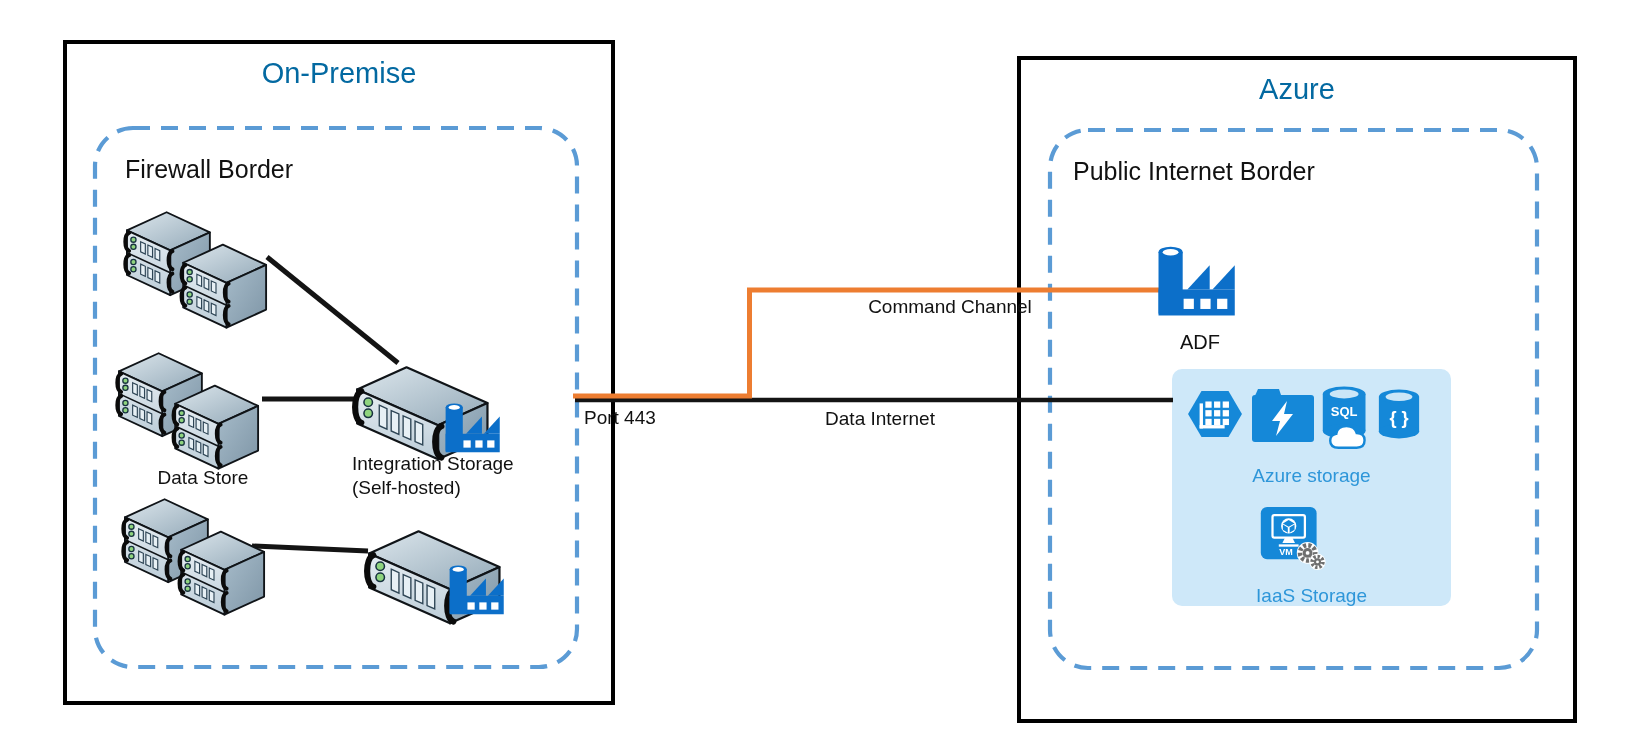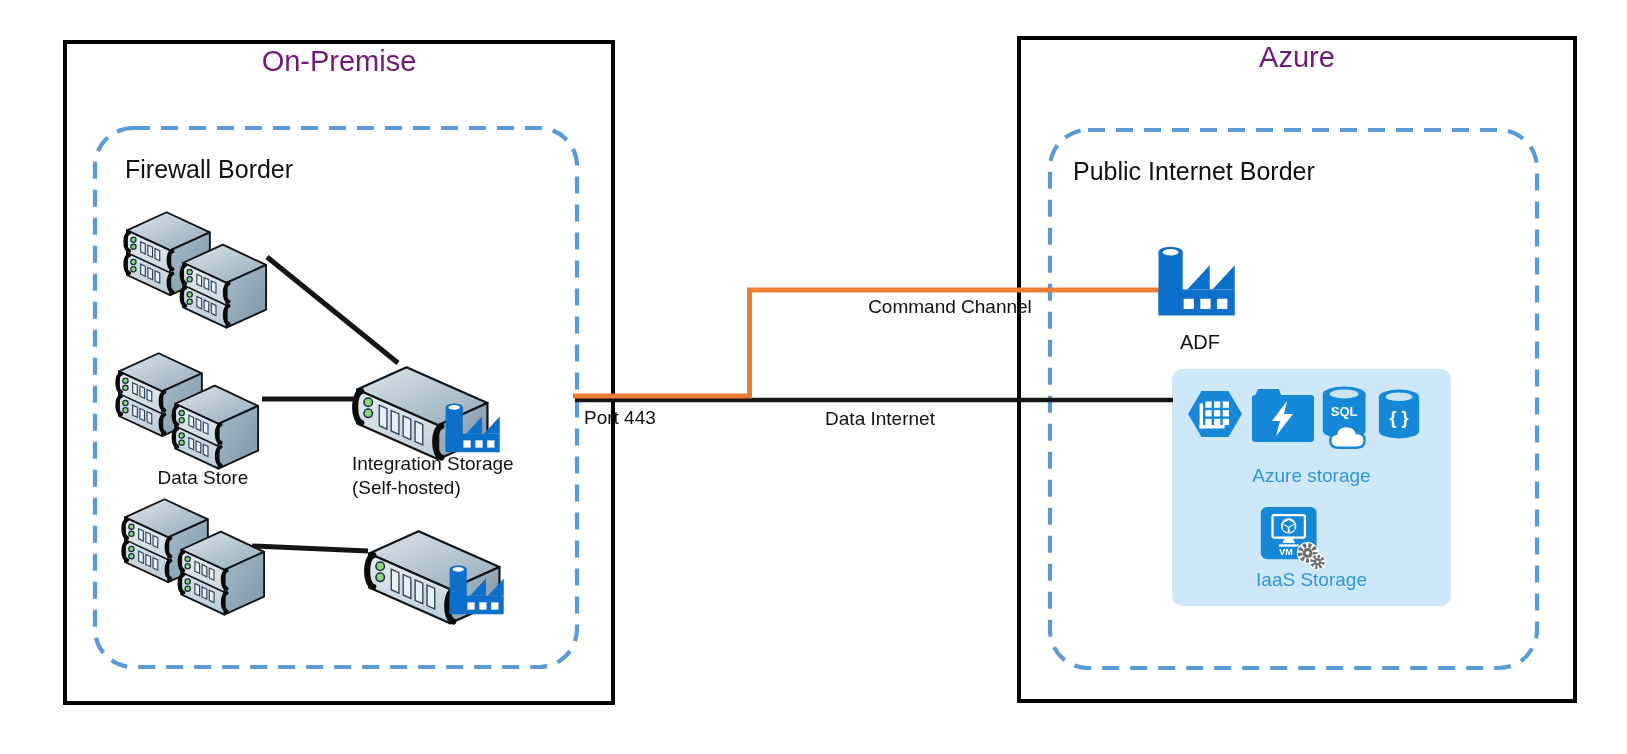--- a/index.html
+++ b/index.html
@@ -2,21 +2,21 @@
 <html style="--command_channel_orange: #ED7D31; --connector_black: #141414; --dashed_border_blue: #5B9BD5; --factory_blue: #0C6FC9; --storage_icon_blue: #1588D8; --storage_panel_bg: #CEE8F9; --storage_label_blue: #2E96D9; --box_border_black: #000000;"><head>
 <meta charset="utf-8">
 <style>
   html,body{margin:0;padding:0;background:#fff;}
   .canvas{
     position:relative;width:1627px;height:754px;background:#ffffff;overflow:hidden;
     font-family:"Liberation Sans", sans-serif;color:#111;
   }
   .abs{position:absolute;}
   .solid-box{position:absolute;border:4px solid var(--box_border_black,#000);box-sizing:border-box;background:transparent;}
-  .box-title{padding-top:1px;text-align:center;font-size:29px;font-weight:400;color:#701a75;}
+  .box-title{padding-top:13px;text-align:center;font-size:29px;font-weight:400;color:#0369a1;}
   .zone-title{position:absolute;font-size:25px;color:#111;white-space:nowrap;}
   .small-label{position:absolute;font-size:19px;color:#111;white-space:nowrap;}
   .centered{text-align:center;}
   .blue-label{color:var(--storage_label_blue,#2E96D9);}
   .storage-panel{
     position:absolute;left:1172px;top:369px;width:279px;height:237px;
     background:var(--storage_panel_bg,#CEE8F9);border-radius:10px;
   }
   svg{display:block;}
   .overlay{position:absolute;left:0;top:0;z-index:2;}
@@ -104,21 +104,21 @@
   </svg>
 
   <svg class="overlay" width="1627" height="754" style="z-index:1">
     <rect class="dashed-zone" x="95" y="128" width="482" height="539" rx="38"></rect>
     <rect class="dashed-zone" x="1050" y="130" width="487" height="538" rx="38"></rect>
   </svg>
 
   <div class="solid-box" style="left:63px;top:40px;width:552px;height:665px">
     <div class="box-title">On-Premise</div>
   </div>
-  <div class="solid-box" style="left:1017px;top:36px;width:560px;height:667px">
+  <div class="solid-box" style="left:1017px;top:56px;width:560px;height:667px">
     <div class="box-title">Azure</div>
   </div>
 
   <div class="zone-title" style="left:125px;top:155px">Firewall Border</div>
   <div class="zone-title" style="left:1073px;top:157px">Public Internet Border</div>
 
   <svg class="overlay" width="1627" height="754">
     <line class="conn-black" x1="267" y1="257" x2="398" y2="363" stroke-width="5"></line>
     <line class="conn-black" x1="262" y1="399" x2="358" y2="399" stroke-width="5"></line>
     <line class="conn-black" x1="252" y1="546" x2="368" y2="551" stroke-width="5"></line>
@@ -229,16 +229,16 @@
         <circle cx="54" cy="53" r="8.5" fill="none" stroke="#6F6F6F" stroke-width="5" stroke-dasharray="3.4 2.4"></circle>
         <circle cx="54" cy="53" r="5.5" fill="#6F6F6F"></circle>
         <circle cx="54" cy="53" r="2.1" fill="#ffffff"></circle>
         <circle cx="65" cy="63" r="9" fill="#ffffff"></circle>
         <circle cx="65" cy="63" r="6" fill="none" stroke="#6F6F6F" stroke-width="4" stroke-dasharray="2.6 2"></circle>
         <circle cx="65" cy="63" r="4" fill="#6F6F6F"></circle>
         <circle cx="65" cy="63" r="1.6" fill="#ffffff"></circle>
       </g>
     </svg>
 
-    <div class="small-label centered blue-label" style="left:0;top:200px;width:100%;position:absolute">IaaS Storage</div>
+    <div class="small-label centered blue-label" style="left:0;top:216px;width:100%;position:absolute">IaaS Storage</div>
   </div>
 
 </div>
 
 </body></html>

